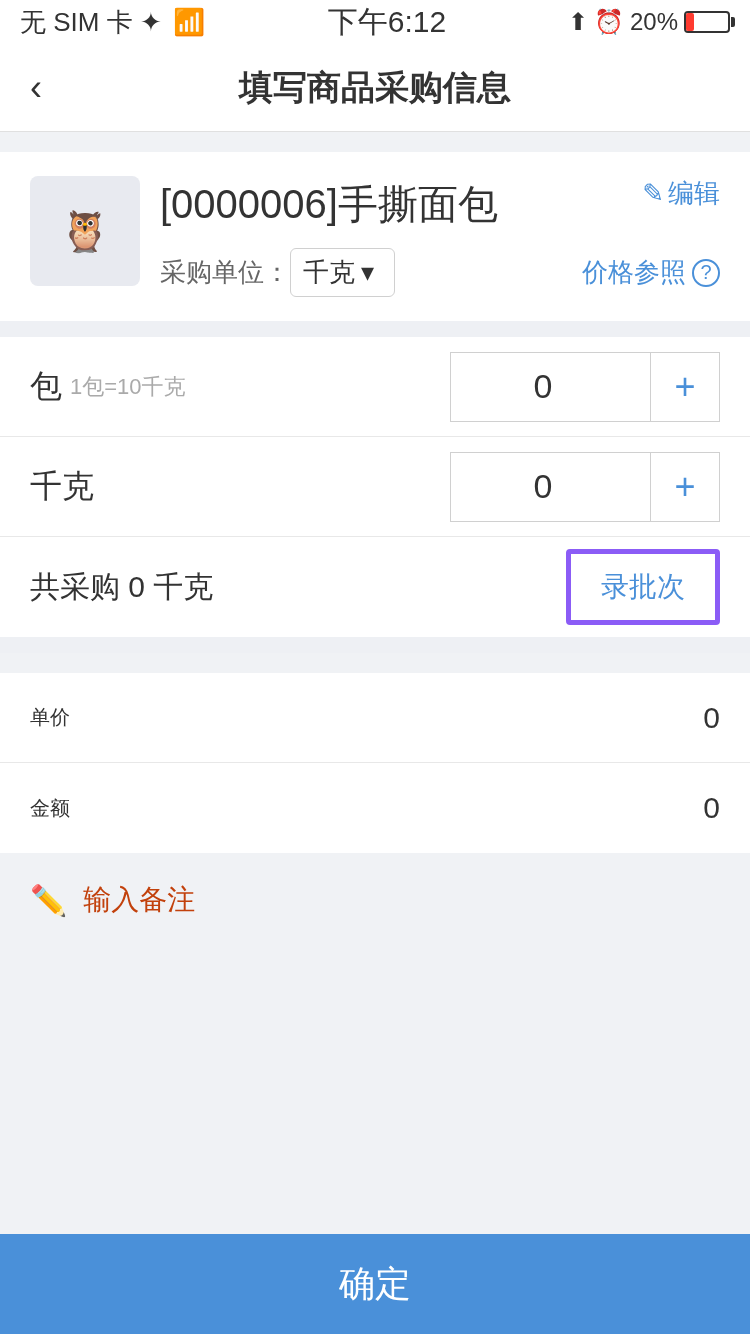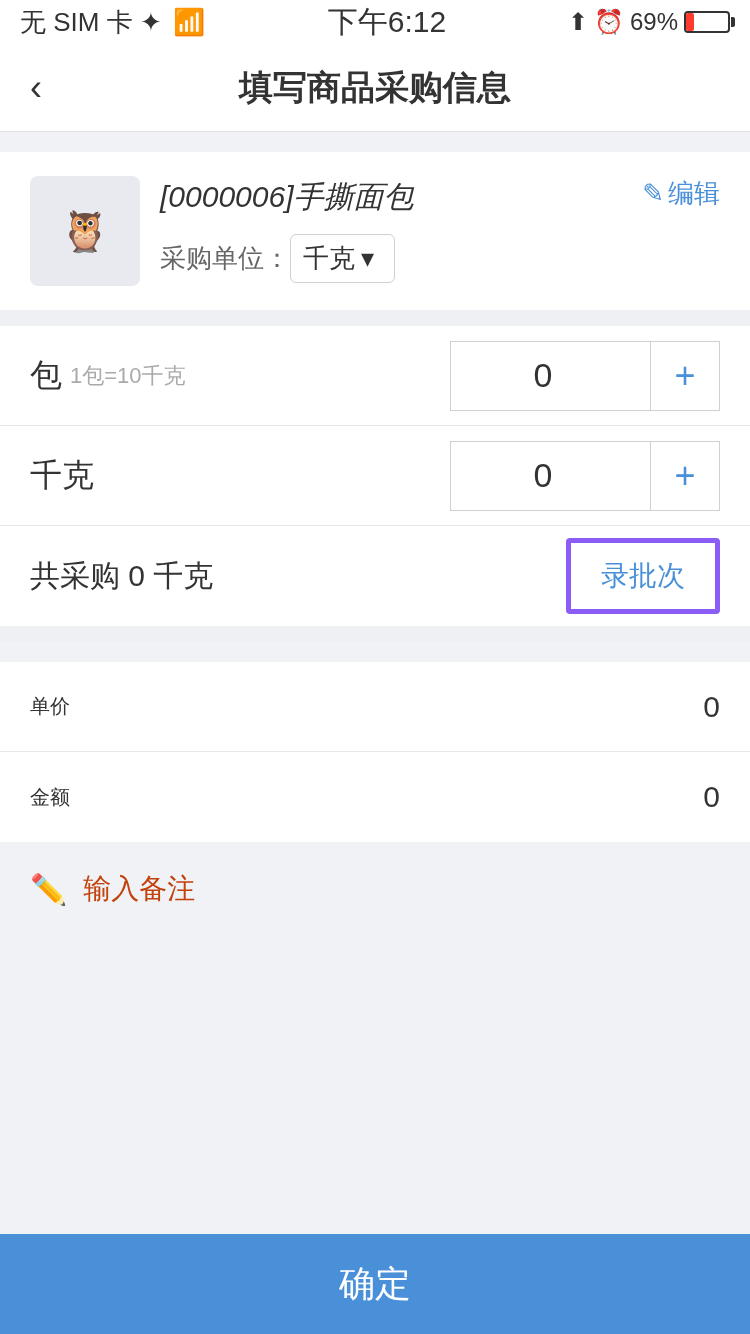--- a/index.html
+++ b/index.html
@@ -83,25 +83,24 @@
       align-items: center;
       justify-content: center;
       flex-shrink: 0;
     }
     .owl-logo {
       font-size: 40px;
       color: #666;
     }
     .product-info { flex: 1; }
     .product-name {
-      font-size: 30px;
+      font-size: 40px;
       color: #333;
       font-weight: 500;
       line-height: 1.4;
-      font-style: italic;
     }
     .edit-btn {
       position: absolute;
       top: 24px;
       right: 30px;
       color: #4a90d9;
       font-size: 26px;
       display: flex;
       align-items: center;
       gap: 4px;
@@ -283,21 +282,21 @@
 
 <div class="status-bar">
   <div class="status-left">
     <span>无 SIM 卡 ✦</span>
     <span>📶</span>
   </div>
   <div class="status-center">下午6:12</div>
   <div class="status-right">
     <span>⬆</span>
     <span>⏰</span>
-    <span>69%</span>
+    <span>20%</span>
     <div class="battery-icon">
       <div class="battery-fill"></div>
     </div>
   </div>
 </div>
 
 <div class="nav-bar">
   <span class="nav-back">‹</span>
   <span class="nav-title">填写商品采购信息</span>
 </div>
@@ -307,20 +306,24 @@
     <span class="owl-logo">🦉</span>
   </div>
   <div class="product-info">
     <div class="product-name">[0000006]手撕面包</div>
     <div class="unit-row">
       <span class="unit-label">采购单位：</span>
       <div class="unit-select">
         <span>千克</span>
         <span>▾</span>
       </div>
+      <div class="price-ref">
+        <span>价格参照</span>
+        <span class="info-circle">?</span>
+      </div>
     </div>
   </div>
   <div class="edit-btn">
     <span>✎</span>
     <span>编辑</span>
   </div>
 </div>
 
 <div class="section-divider"></div>
 

